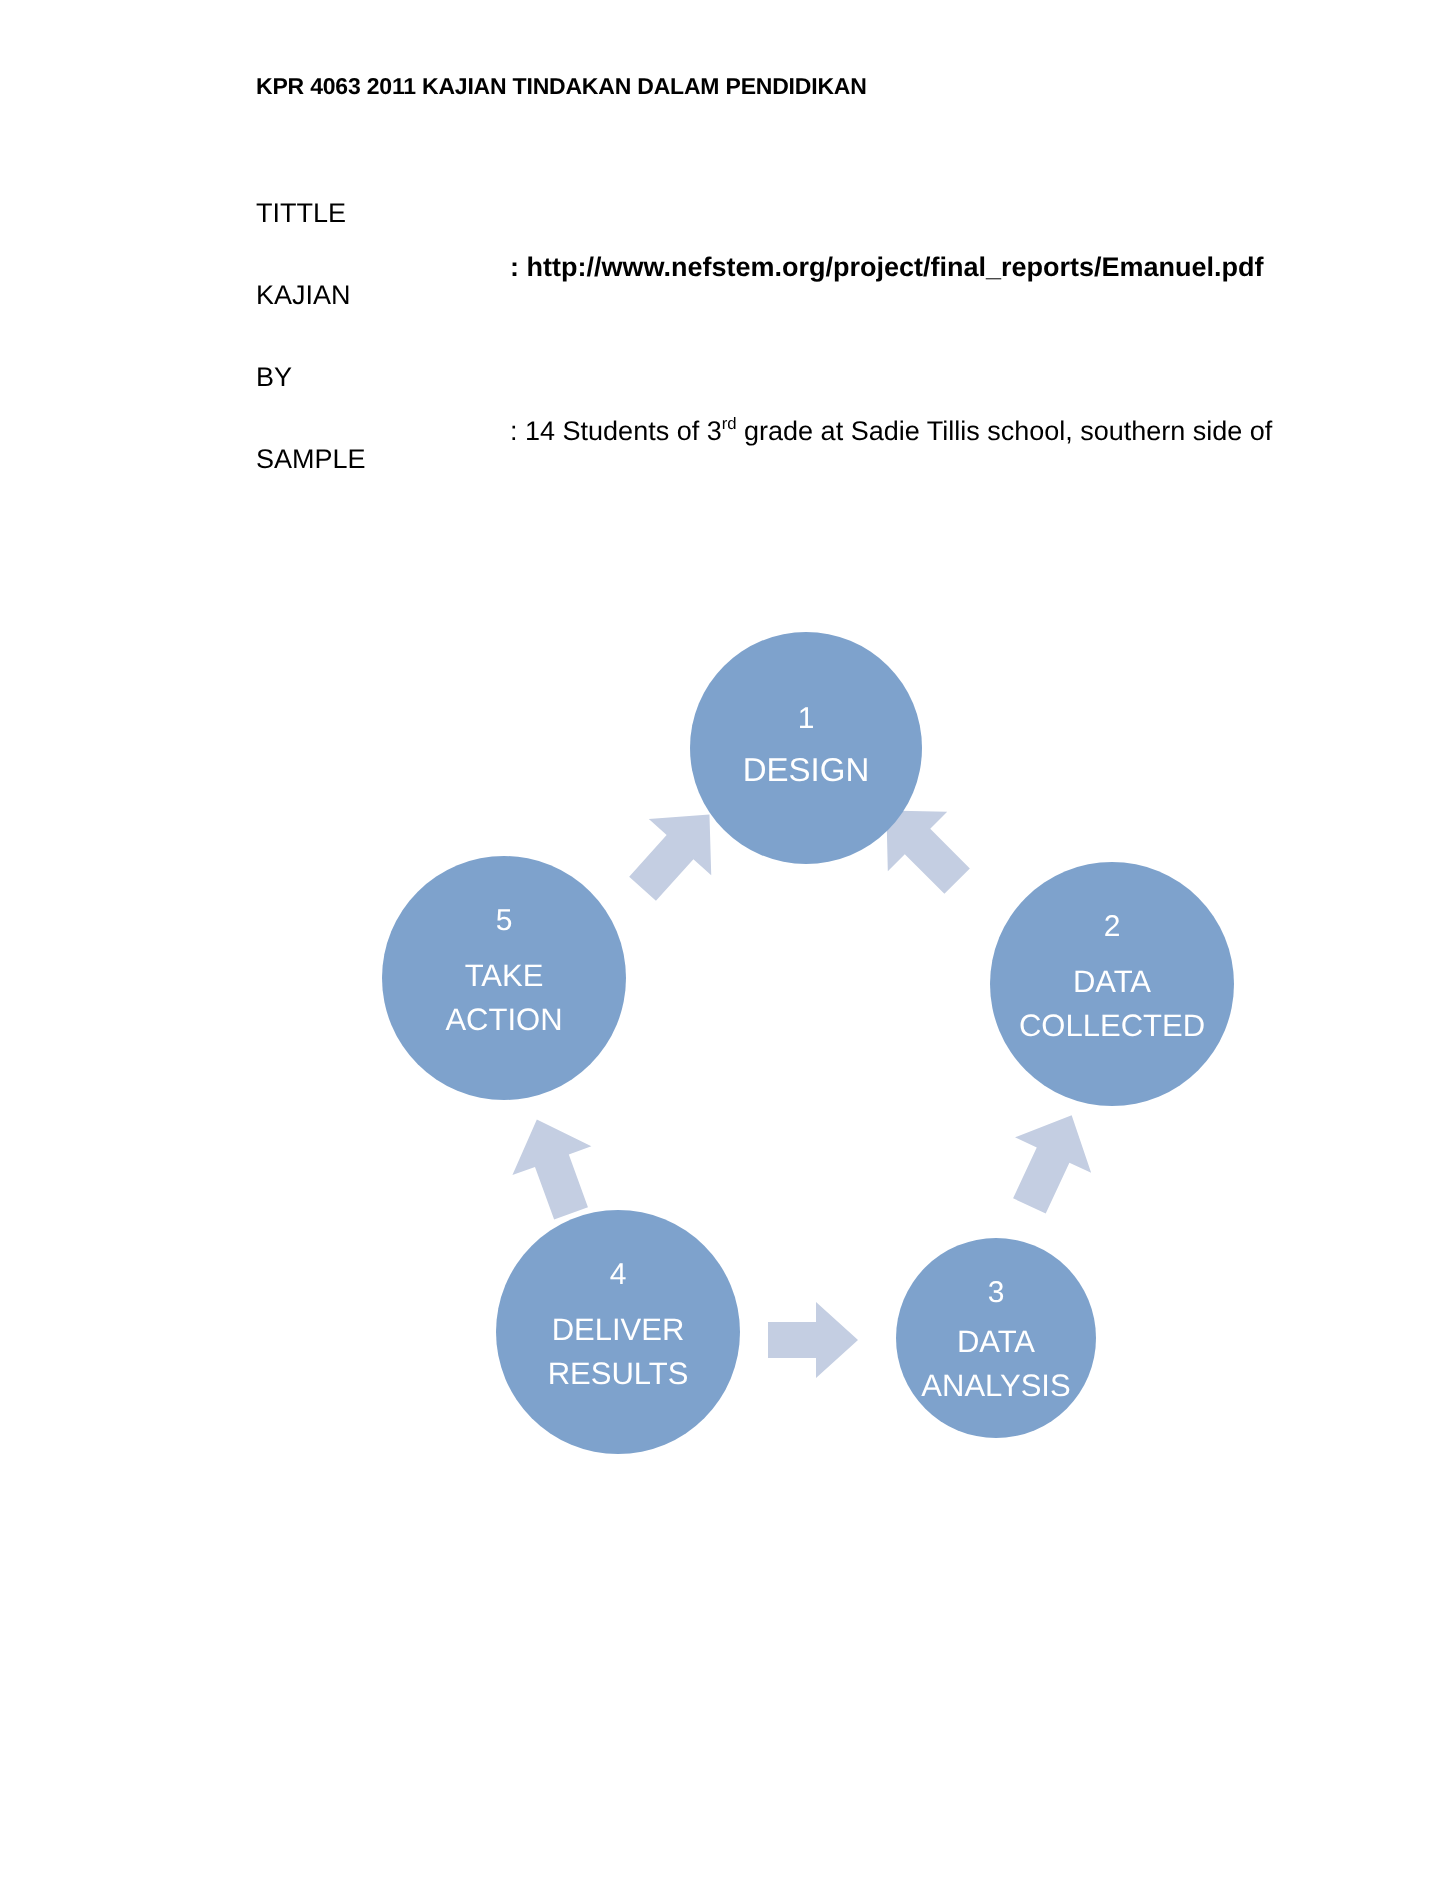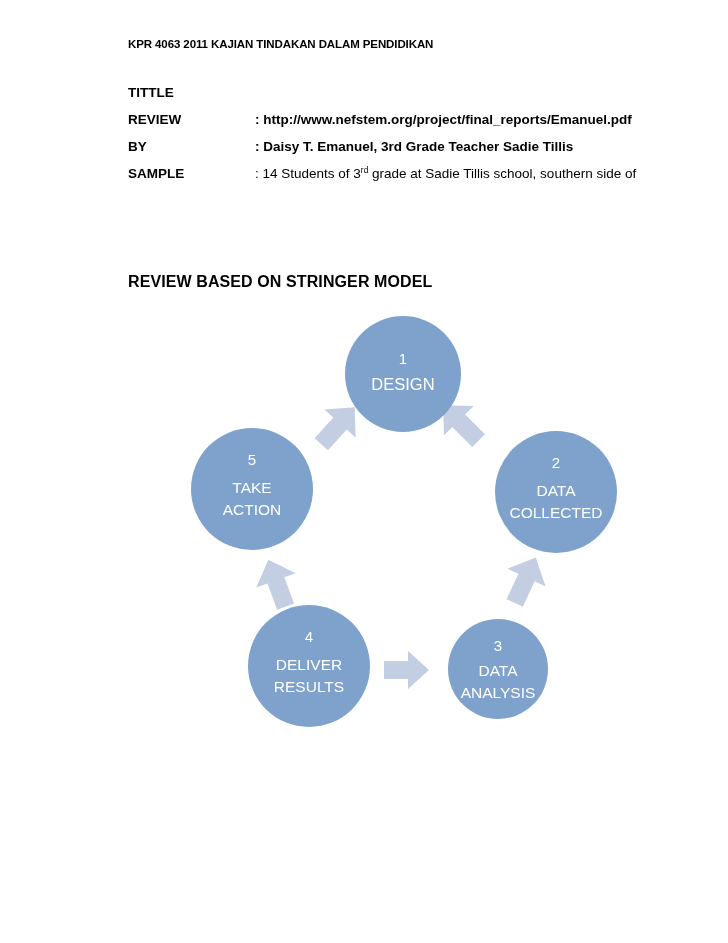--- a/index.html
+++ b/index.html
@@ -42,22 +42,23 @@
     position: relative;
     display: flex;
     align-items: flex-start;
     margin-bottom: 6px;
     font-size: 13.5px;
     line-height: 21px;
   }
 
   .meta-label {
     flex: 0 0 127px;
-    font-weight: bold;
+    font-weight: normal;
     white-space: nowrap;
+    margin-top: 14px;
   }
 
   .meta-value {
     flex: 1 1 auto;
     font-weight: bold;
   }
 
   .meta-value.regular {
     font-weight: normal;
   }
@@ -148,37 +149,35 @@
 
   <div class="doc-header">KPR 4063 2011 KAJIAN TINDAKAN DALAM PENDIDIKAN</div>
 
   <div class="meta-block">
 
     <div class="meta-row">
       <span class="meta-label">TITTLE</span>
     </div>
 
     <div class="meta-row">
-      <span class="meta-label">REVIEW</span>
+      <span class="meta-label">KAJIAN</span>
       <span class="meta-value"><span class="colon">:</span><span> http://www.nefstem.org/project/final_reports/Emanuel.pdf</span></span>
     </div>
 
     <div class="meta-row">
       <span class="meta-label">BY</span>
-      <span class="meta-value"><span class="colon">:</span><span>  Daisy T. Emanuel, 3rd Grade Teacher Sadie Tillis</span></span>
     </div>
 
     <div class="meta-row">
       <span class="meta-label">SAMPLE</span>
       <span class="meta-value regular"><span class="colon">:</span><span> 14 Students of 3</span><sup class="ord">rd</sup><span> grade at Sadie Tillis school, southern side of</span></span>
     </div>
 
   </div>
 
-  <div class="section-heading">REVIEW BASED ON STRINGER MODEL</div>
 
   <div class="diagram">
     <svg viewBox="0 0 540 450" xmlns="http://www.w3.org/2000/svg">
 
       <g>
         <path class="node-arrow" transform="translate(335,119) rotate(135)" d="M -9,-22 L 9,-22 L 9,6 L 21,6 L 0,28 L -21,6 L -9,6 Z"></path>
       </g>
 
       <g>
         <path class="node-arrow" transform="translate(396,277) rotate(205)" d="M -9,-22 L 9,-22 L 9,6 L 21,6 L 0,28 L -21,6 L -9,6 Z"></path>

